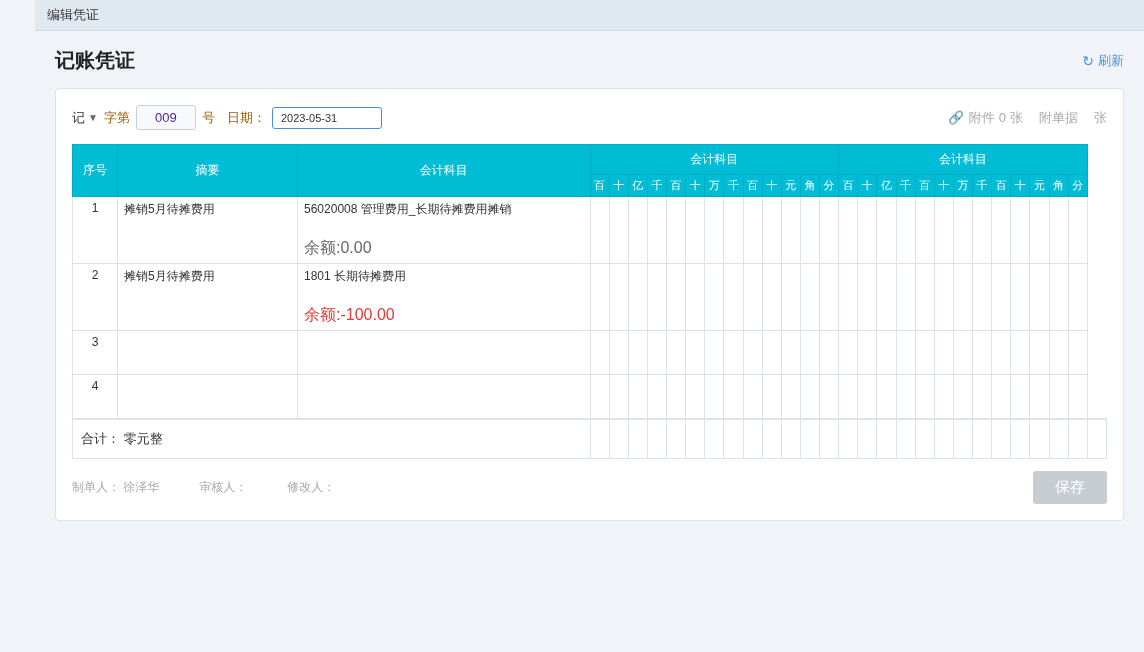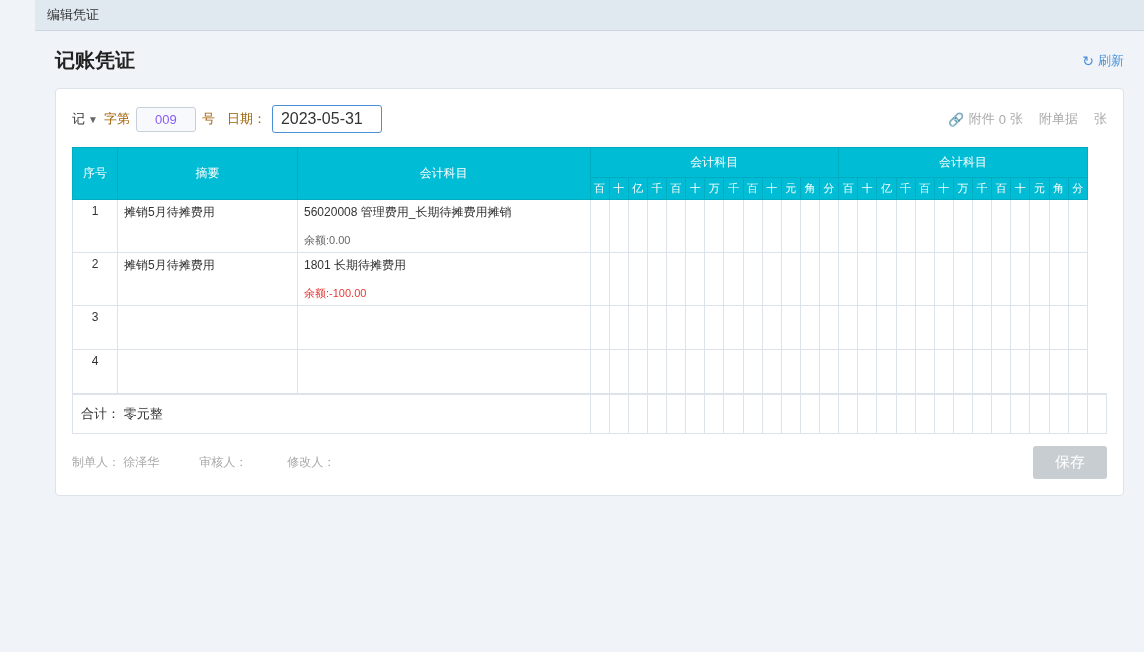--- a/index.html
+++ b/index.html
@@ -89,31 +89,31 @@
       color: #333;
       font-size: 13px;
       font-family: inherit;
     }
     .dropdown-arrow { font-size: 10px; color: #666; }
     .input-field {
       border: 1px solid #c8d0d8;
       border-radius: 3px;
       padding: 4px 8px;
       font-size: 13px;
-      color: #8b5cf6;
+      color: #4c1d95;
       background: #f7f9fc;
       width: 60px;
       text-align: center;
     }
     .date-input {
       width: 110px;
       border: 1px solid #4a90d9;
       border-radius: 3px;
       padding: 4px 8px;
-      font-size: 16px;
+      font-size: 11px;
       color: #333;
       background: #fff;
     }
     .attachment-area {
       display: flex;
       align-items: center;
       gap: 16px;
       margin-left: auto;
       color: #999;
       font-size: 13px;
@@ -160,23 +160,23 @@
       text-align: center;
     }
     .sub-cols-row th {
       background: #00bcd4;
       font-size: 11px;
       padding: 3px 1px;
       border: 1px solid #00acc1;
     }
     .char-col { width: 16px; text-align: center; }
     .balance-text {
-      font-size: 11px;
+      font-size: 16px;
       color: #666;
-      margin-top: 12px;
+      margin-top: 20px;
     }
     .balance-negative {
       color: #e53935;
     }
     .row-seq-cell {
       text-align: center;
       vertical-align: middle;
       color: #333;
     }
     .total-row td {

